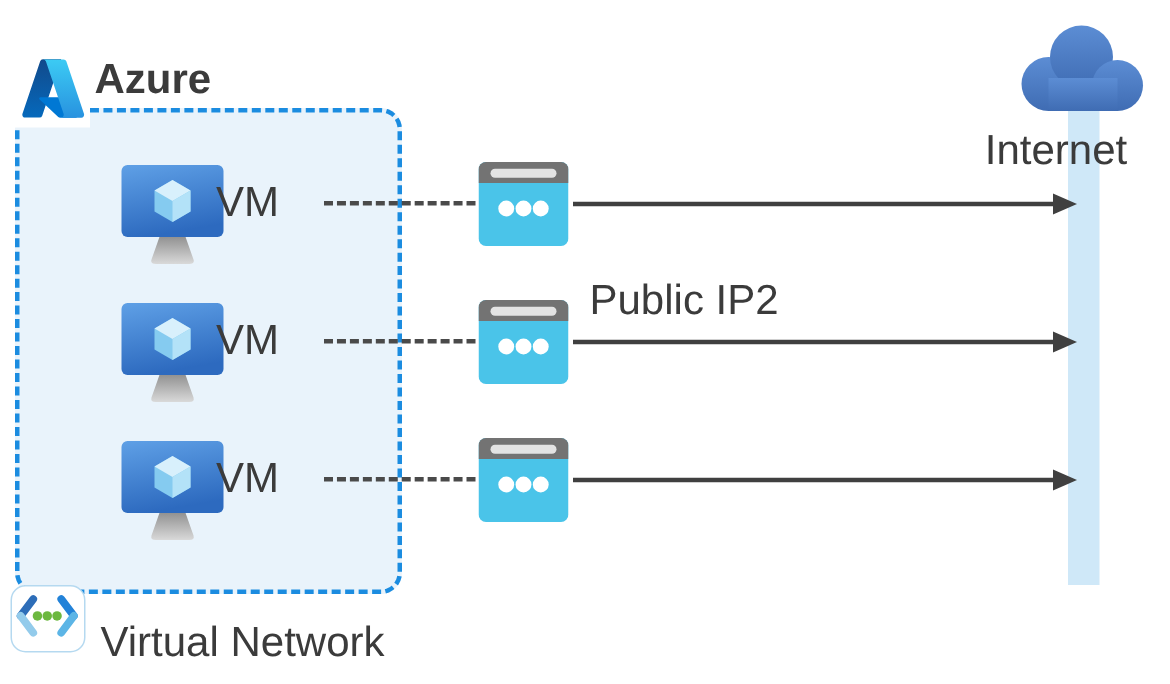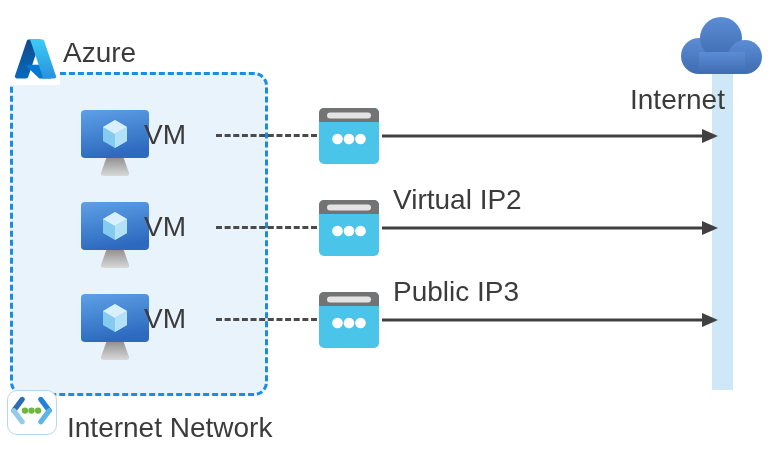--- a/index.html
+++ b/index.html
@@ -12,38 +12,38 @@
 
   
   .vnet-box{
     left:10px;top:72px;width:258px;height:324px;box-sizing:border-box;
     border:3px dashed #1b8ce0;border-radius:14px;background:#e9f3fb;z-index:1;
   }
 
   
   .azure-tile{left:6px;top:30px;width:54px;height:55px;background:#ffffff;z-index:2;}
   .azure-logo{left:13px;top:36px;z-index:3;}
-  .azure-label{left:63px;top:37px;z-index:3;}
+  .azure-label{left:63px;top:37px;z-index:3;font-weight:bold;}
 
   .vnet-tile{
     left:7px;top:390px;width:50px;height:45px;box-sizing:border-box;background:#ffffff;
     border:1.5px solid #b5d9f0;border-radius:10px;z-index:3;
   }
   .vnet-label{left:67px;top:412px;z-index:3;}
 
   .vm-icon{z-index:2;}
   .vm-label{left:144px;z-index:3;}
   .dash-line{width:101px;height:0;border-top:3px dashed #4a4a4a;left:216px;z-index:4;}
   .pip-icon{left:319px;z-index:3;}
   .pip-label{left:393px;z-index:3;}
   .arrow{left:382px;z-index:4;}
 
   .inet-bar{left:712px;top:72px;width:21px;height:318px;background:#cfe8f8;z-index:1;}
   .cloud{left:673px;top:12px;z-index:2;}
-  .inet-label{left:630px;top:84px;width:148px;text-align:left;z-index:3;}
+  .inet-label{left:630px;top:84px;width:148px;text-align:center;z-index:3;}
 </style>
 </head>
 <body>
 
 <div class="canvas">
 
   <svg width="0" height="0" style="position:absolute" aria-hidden="true">
     <defs>
       <linearGradient id="gVmScreen" x1="0" y1="0" x2="0.25" y2="1">
         <stop offset="0" stop-color="#5fa0e6"></stop>
@@ -121,21 +121,21 @@
   <div class="abs label vm-label" style="top:211px">VM</div>
   <div class="abs dash-line" style="top:226px"></div>
   <svg class="abs pip-icon" style="top:200px" width="60" height="56" viewBox="0 0 60 56">
     <rect x="0" y="0" width="60" height="56" rx="5" fill="#4ac4e9"></rect>
     <path d="M5 0 h50 a5 5 0 0 1 5 5 v9 H0 V5 a5 5 0 0 1 5 -5 z" fill="#737373"></path>
     <rect x="8" y="4.5" width="44" height="6" rx="3" fill="#e3e3e3"></rect>
     <circle cx="18.5" cy="31" r="5.3" fill="#ffffff"></circle>
     <circle cx="30" cy="31" r="5.3" fill="#ffffff"></circle>
     <circle cx="41.5" cy="31" r="5.3" fill="#ffffff"></circle>
   </svg>
-  <div class="abs label pip-label" style="top:184px">Virtual IP2</div>
+  <div class="abs label pip-label" style="top:184px">Public IP2</div>
   <svg class="abs arrow" style="top:219px" width="336" height="18" viewBox="0 0 336 18">
     <line x1="0" y1="9" x2="322" y2="9" stroke="#404040" stroke-width="3"></line>
     <polygon points="320,2 336,9 320,16" fill="#404040"></polygon>
   </svg>
 
   <svg class="abs vm-icon" style="left:80px;top:294px" width="70" height="66" viewBox="0 0 70 66">
     <path d="M27 46 h16 l6 17 q1 3 -3 3 H24 q-4 0 -3 -3 z" fill="url(#gStand)"></path>
     <rect x="1" y="0" width="68" height="48" rx="4" fill="url(#gVmScreen)"></rect>
     <polygon points="35,10 47,17 47,31 35,38 23,31 23,17" fill="#85cbf0"></polygon>
     <polygon points="35,10 47,17 35,24 23,17" fill="#d8f0fc"></polygon>
@@ -144,32 +144,31 @@
   <div class="abs label vm-label" style="top:303px">VM</div>
   <div class="abs dash-line" style="top:318px"></div>
   <svg class="abs pip-icon" style="top:292px" width="60" height="56" viewBox="0 0 60 56">
     <rect x="0" y="0" width="60" height="56" rx="5" fill="#4ac4e9"></rect>
     <path d="M5 0 h50 a5 5 0 0 1 5 5 v9 H0 V5 a5 5 0 0 1 5 -5 z" fill="#737373"></path>
     <rect x="8" y="4.5" width="44" height="6" rx="3" fill="#e3e3e3"></rect>
     <circle cx="18.5" cy="31" r="5.3" fill="#ffffff"></circle>
     <circle cx="30" cy="31" r="5.3" fill="#ffffff"></circle>
     <circle cx="41.5" cy="31" r="5.3" fill="#ffffff"></circle>
   </svg>
-  <div class="abs label pip-label" style="top:276px">Public IP3</div>
   <svg class="abs arrow" style="top:311px" width="336" height="18" viewBox="0 0 336 18">
     <line x1="0" y1="9" x2="322" y2="9" stroke="#404040" stroke-width="3"></line>
     <polygon points="320,2 336,9 320,16" fill="#404040"></polygon>
   </svg>
 
   <div class="abs vnet-tile">
     <svg width="47" height="42" viewBox="0 0 50 45">
       <line x1="15" y1="9" x2="6" y2="21" stroke="#2d6db8" stroke-width="5.5" stroke-linecap="round"></line>
       <line x1="6" y1="21" x2="15" y2="33" stroke="#93cbeb" stroke-width="5.5" stroke-linecap="round"></line>
       <line x1="35" y1="9" x2="44" y2="21" stroke="#2282d8" stroke-width="5.5" stroke-linecap="round"></line>
       <line x1="44" y1="21" x2="35" y2="33" stroke="#5cb5e6" stroke-width="5.5" stroke-linecap="round"></line>
       <circle cx="18" cy="21" r="3.4" fill="#6cb83f"></circle>
       <circle cx="25" cy="21" r="3.4" fill="#6cb83f"></circle>
       <circle cx="32" cy="21" r="3.4" fill="#6cb83f"></circle>
     </svg>
   </div>
-  <div class="abs label vnet-label">Internet Network</div>
+  <div class="abs label vnet-label">Virtual Network</div>
 
 </div>
 
 </body></html>

